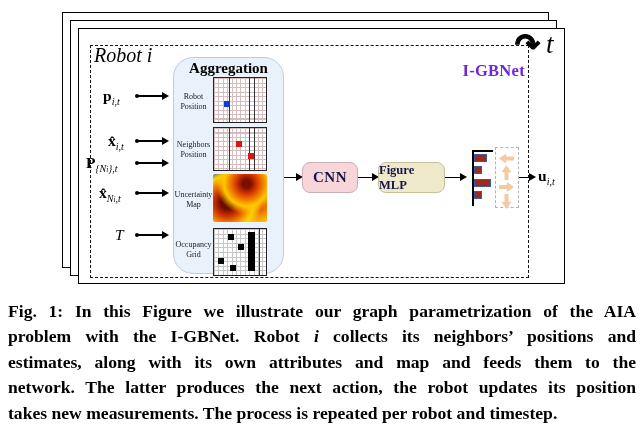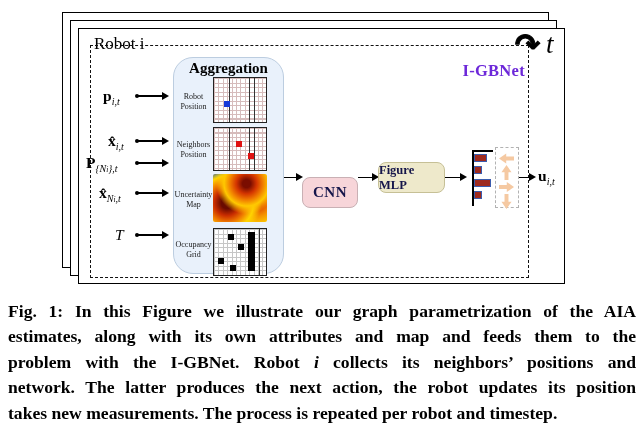--- a/index.html
+++ b/index.html
@@ -6,21 +6,21 @@
   body{width:644px;height:426px;position:relative;overflow:hidden;
        font-family:"Liberation Serif","DejaVu Serif",serif;color:#000;}
   .abs{position:absolute;}
 
   
   .page{position:absolute;width:487px;height:256px;background:#fff;border:1.6px solid #000;box-sizing:border-box;}
   .p3{left:62px;top:12px;}
   .p2{left:70px;top:20px;}
   .p1{left:78px;top:28px;}
 
-  .robot-label{left:94px;top:34px;font-size:17px;}
+  .robot-label{left:94px;top:44px;font-style:italic;font-size:20px;}
   .dashed-box{left:90px;top:45px;width:439px;height:233px;border:1.6px dashed #111;box-sizing:border-box;}
   .igbnet{left:440px;top:61px;width:85px;text-align:right;font-weight:bold;font-size:16.5px;color:#6d28d9;letter-spacing:.3px;}
   .loop-arrow{left:515px;top:27px;font-size:30px;font-weight:bold;-webkit-text-stroke:1.1px #000;font-family:"DejaVu Sans",sans-serif;}
   .t-label{left:546px;top:29px;font-style:italic;font-size:27px;}
 
   
   .agg-panel{left:173px;top:57px;width:111px;height:217px;background:#e9f1fb;border:1px solid #bccde0;border-radius:20px;box-sizing:border-box;}
   .agg-title{left:173px;top:60px;width:111px;text-align:center;font-weight:bold;font-size:15px;}
   .row-label{left:174px;width:39px;text-align:center;font-size:8px;line-height:1.2;color:#1a1a1a;}
   .rl1{top:92px;} .rl2{top:140px;} .rl3{top:190px;} .rl4{top:240px;}
@@ -80,21 +80,21 @@
   .harrow{position:absolute;height:9px;}
   .harrow .ln{position:absolute;left:0;top:3.8px;height:1.4px;background:#000;right:5px;}
   .harrow .hd{position:absolute;right:0;top:0;width:0;height:0;border-left:7px solid #000;border-top:4.5px solid transparent;border-bottom:4.5px solid transparent;}
   .fa1{left:284px;top:173px;width:19px;}
   .fa2{left:358px;top:173px;width:21px;}
   .fa3{left:445px;top:173px;width:22px;}
   .fa4{left:517px;top:173px;width:19px;}
 
   
   .blockbox{position:absolute;height:31px;border-radius:8px;box-sizing:border-box;display:flex;align-items:center;justify-content:center;font-weight:bold;color:#15154a;}
-  .cnn{left:302px;top:162px;width:56px;background:#f7d5d9;border:1px solid #c9b0b4;font-size:15px;letter-spacing:.5px;margin-top:15px;}
+  .cnn{left:302px;top:162px;width:56px;background:#f7d5d9;border:1px solid #c9b0b4;font-size:15px;letter-spacing:.5px;}
   .mlp{left:378px;top:162px;width:67px;background:#eee9cb;border:1px solid #c6c096;font-size:12.5px;}
 
   
   .axis-v{left:472px;top:150px;width:1.6px;height:56px;background:#000;}
   .axis-h{left:472px;top:150px;width:21px;height:1.6px;background:#000;}
   .obar{position:absolute;left:474px;height:8px;background:#9e2a1e;border:1px solid #3b5bad;box-sizing:border-box;}
   .ob1{top:154px;} .ob2{top:166px;} .ob3{top:179px;} .ob4{top:191px;}
 
   
   .act-box{left:495px;top:147px;width:24px;height:61px;border:1.4px dashed #b2b2b2;background:#fff;box-sizing:border-box;}
@@ -212,17 +212,17 @@
 <div class="abs act-box"></div>
 <div class="barrow ba-left"></div>
 <div class="barrow ba-up"></div>
 <div class="barrow ba-right"></div>
 <div class="barrow ba-down"></div>
 
 <div class="abs ulabel"><span class="mmain">u</span><sub class="msub">i,t</sub></div>
 
 <div class="abs caption">
   <div class="cap-line"><span>Fig. 1: In this Figure we illustrate our graph parametrization of the AIA</span></div>
+  <div class="cap-line"><span>problem with the I-GBNet. Robot </span><span class="cap-em">i</span><span> collects its neighbors’ positions and</span></div>
   <div class="cap-line"><span>estimates, along with its own attributes and map and feeds them to the</span></div>
-  <div class="cap-line"><span>problem with the I-GBNet. Robot </span><span class="cap-em">i</span><span> collects its neighbors’ positions and</span></div>
   <div class="cap-line"><span>network. The latter produces the next action, the robot updates its position</span></div>
   <div class="cap-line cap-last"><span>takes new measurements. The process is repeated per robot and timestep.</span></div>
 </div>
 
 </body></html>

